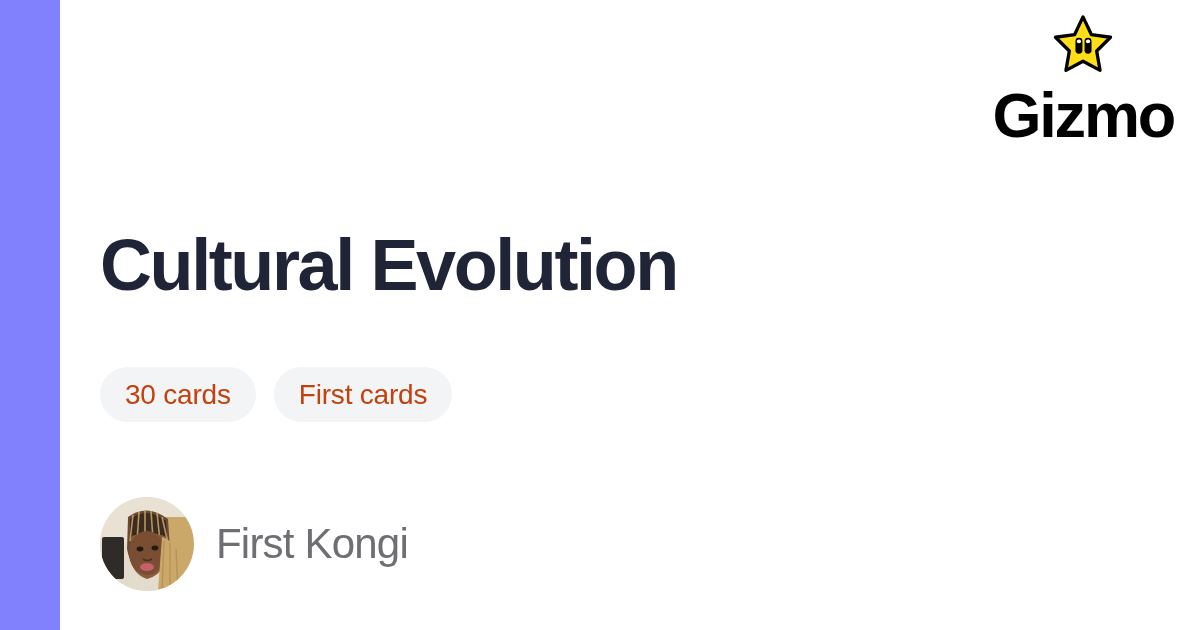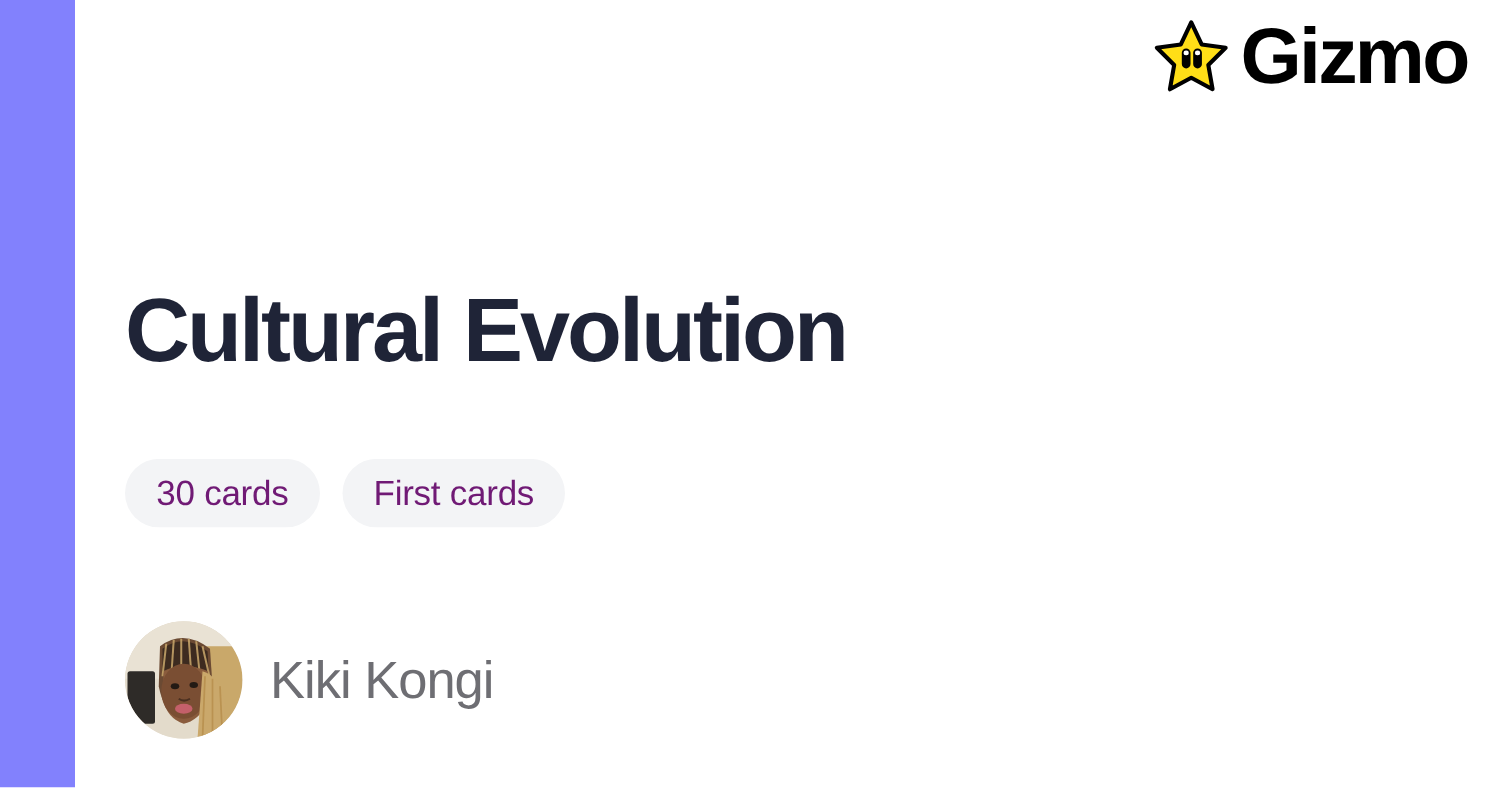--- a/index.html
+++ b/index.html
@@ -34,20 +34,21 @@
   }
 
   
   .brand {
     position: absolute;
     right: 26px;
     top: 14px;
     display: flex;
     align-items: center;
     gap: 8px;
+    flex-direction: column;
   }
   .brand-star {
     width: 62px;
     height: 62px;
     display: block;
     flex: 0 0 auto;
   }
   .brand-name {
     font-family: "Liberation Sans", sans-serif;
     font-size: 63px;
@@ -88,21 +89,21 @@
     top: 367px;
     left: 0;
     display: flex;
     align-items: center;
     gap: 18px;
     width: 620px;
     overflow: hidden;
   }
   .chip {
     background: #f3f4f6;
-    color: #701a75;
+    color: #c2410c;
     border-radius: 999px;
     padding: 10px 25px;
     font-family: "Liberation Sans", sans-serif;
     font-size: 28px;
     font-weight: 400;
     line-height: 1.25;
     white-space: nowrap;
     flex: 0 0 auto;
     letter-spacing: -0.2px;
   }
@@ -200,17 +201,17 @@
             <ellipse cx="47" cy="70" rx="7" ry="4" fill="#c4606a"></ellipse>
             <path d="M62 40 Q76 44 80 66 L78 94 L58 94 Z" fill="#caa86b"></path>
             <g stroke="#b8904f" stroke-width="1.4" opacity="0.9">
               <path d="M64 44 L62 94" fill="none"></path>
               <path d="M70 46 L70 94" fill="none"></path>
               <path d="M76 52 L78 94" fill="none"></path>
             </g>
           </g>
         </svg>
       </span>
-      <span class="author-name">Kiki Kongi</span>
+      <span class="author-name">First Kongi</span>
     </div>
 
   </div>
 </div>
 
 </body></html>

